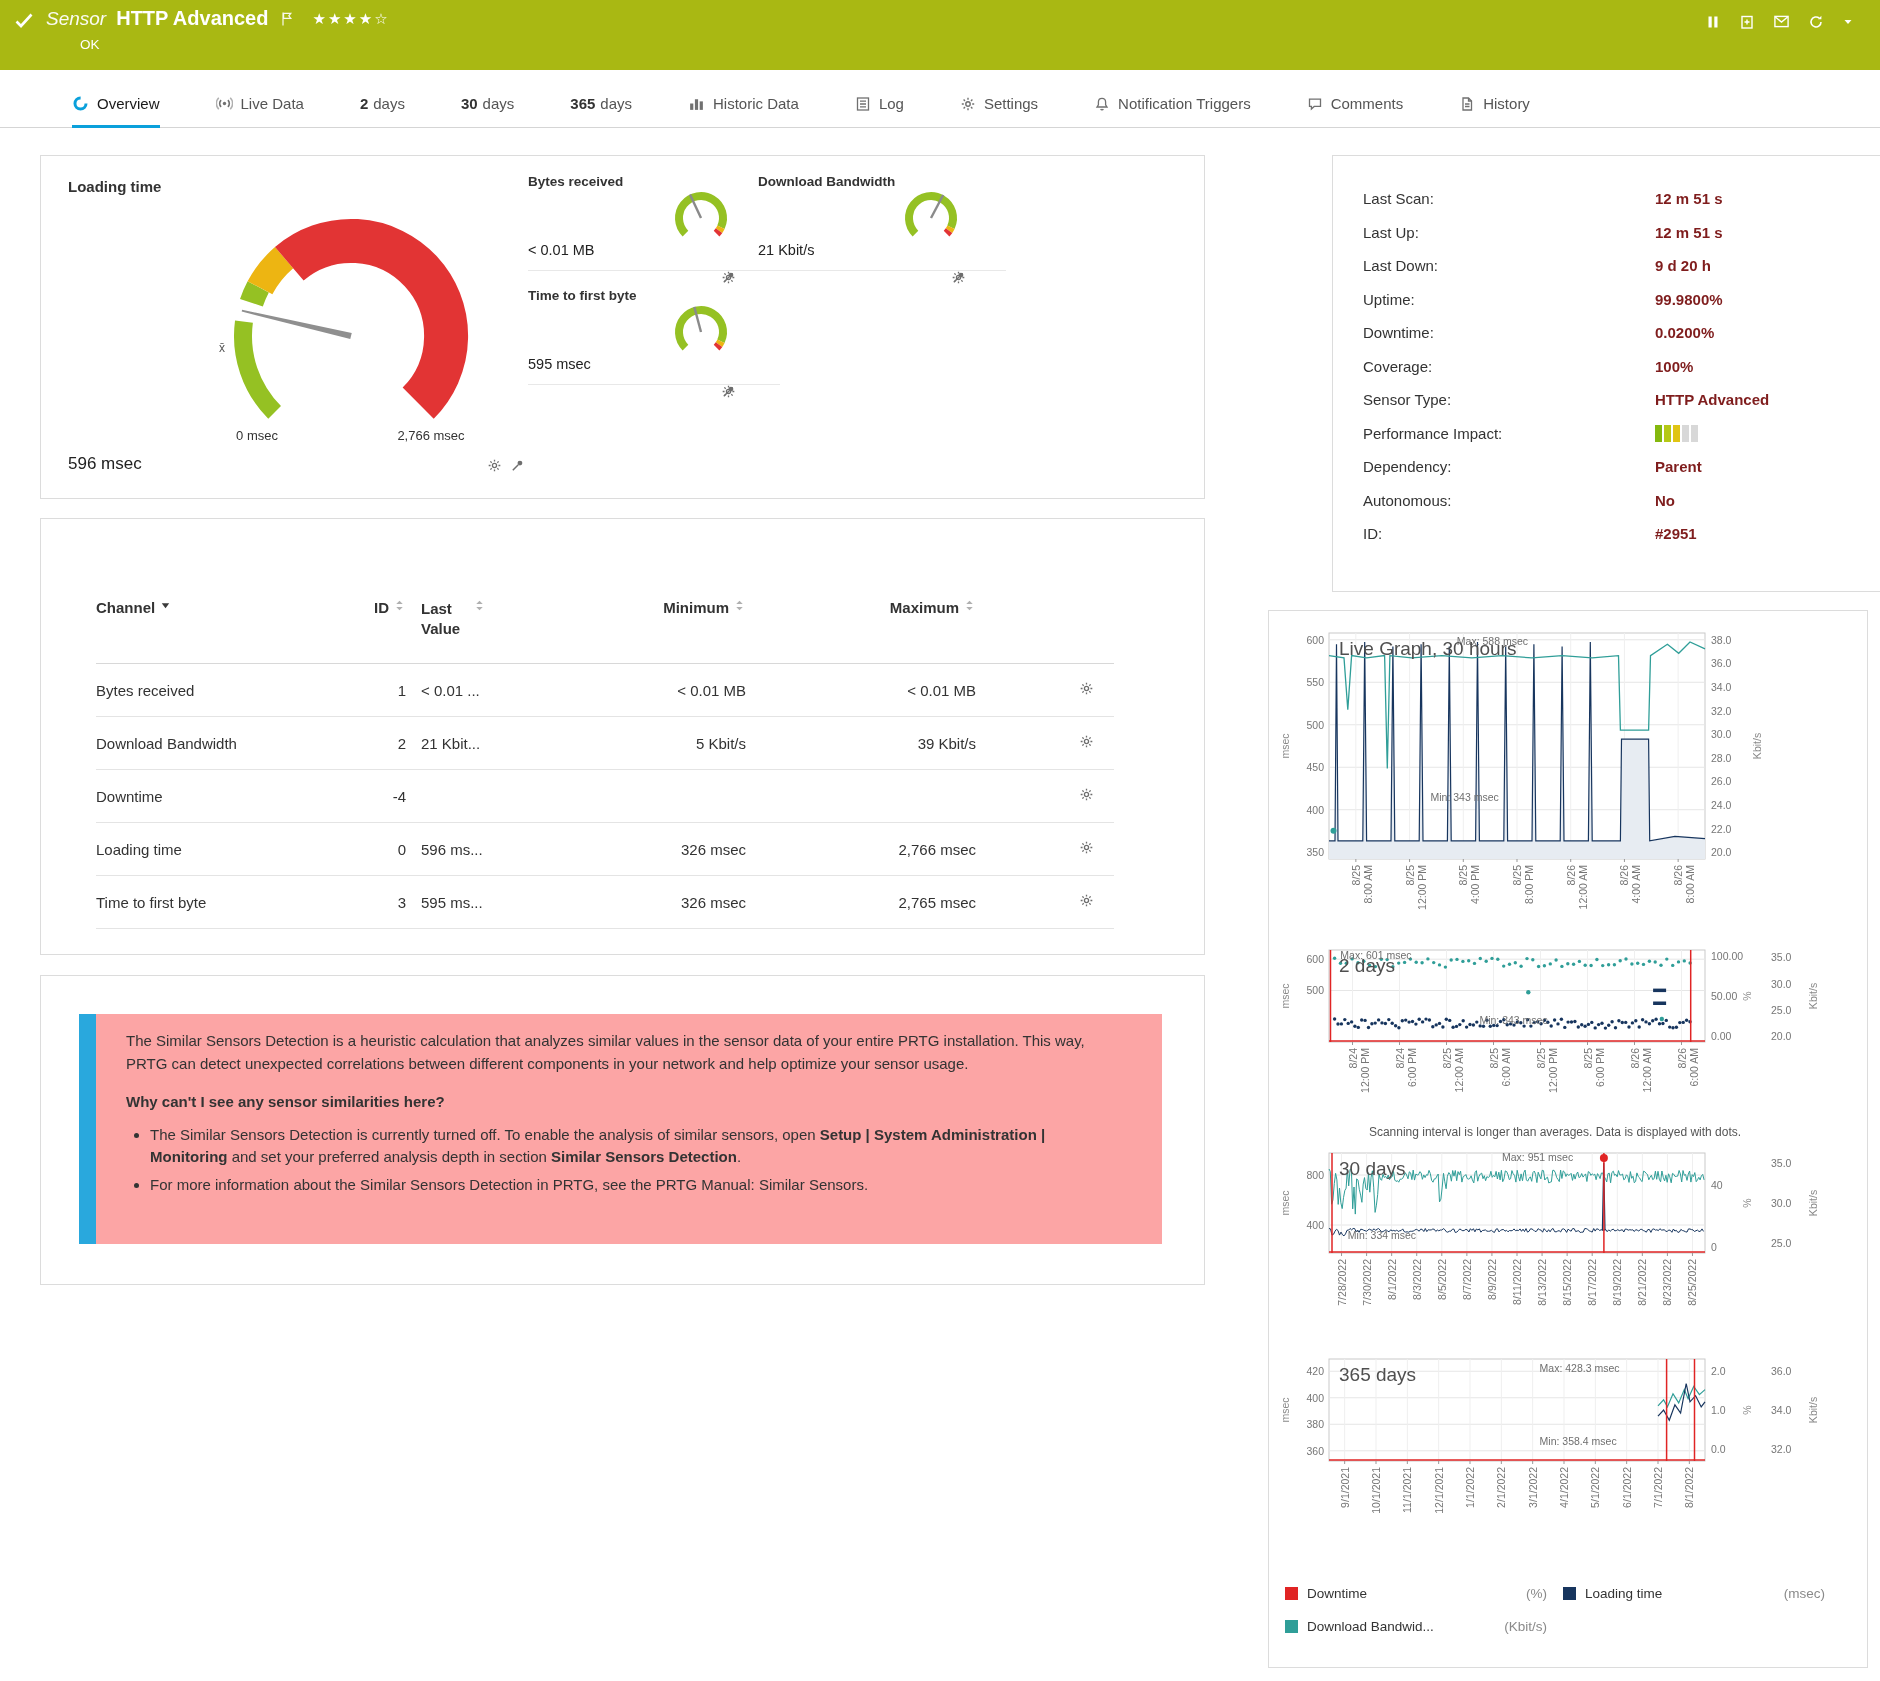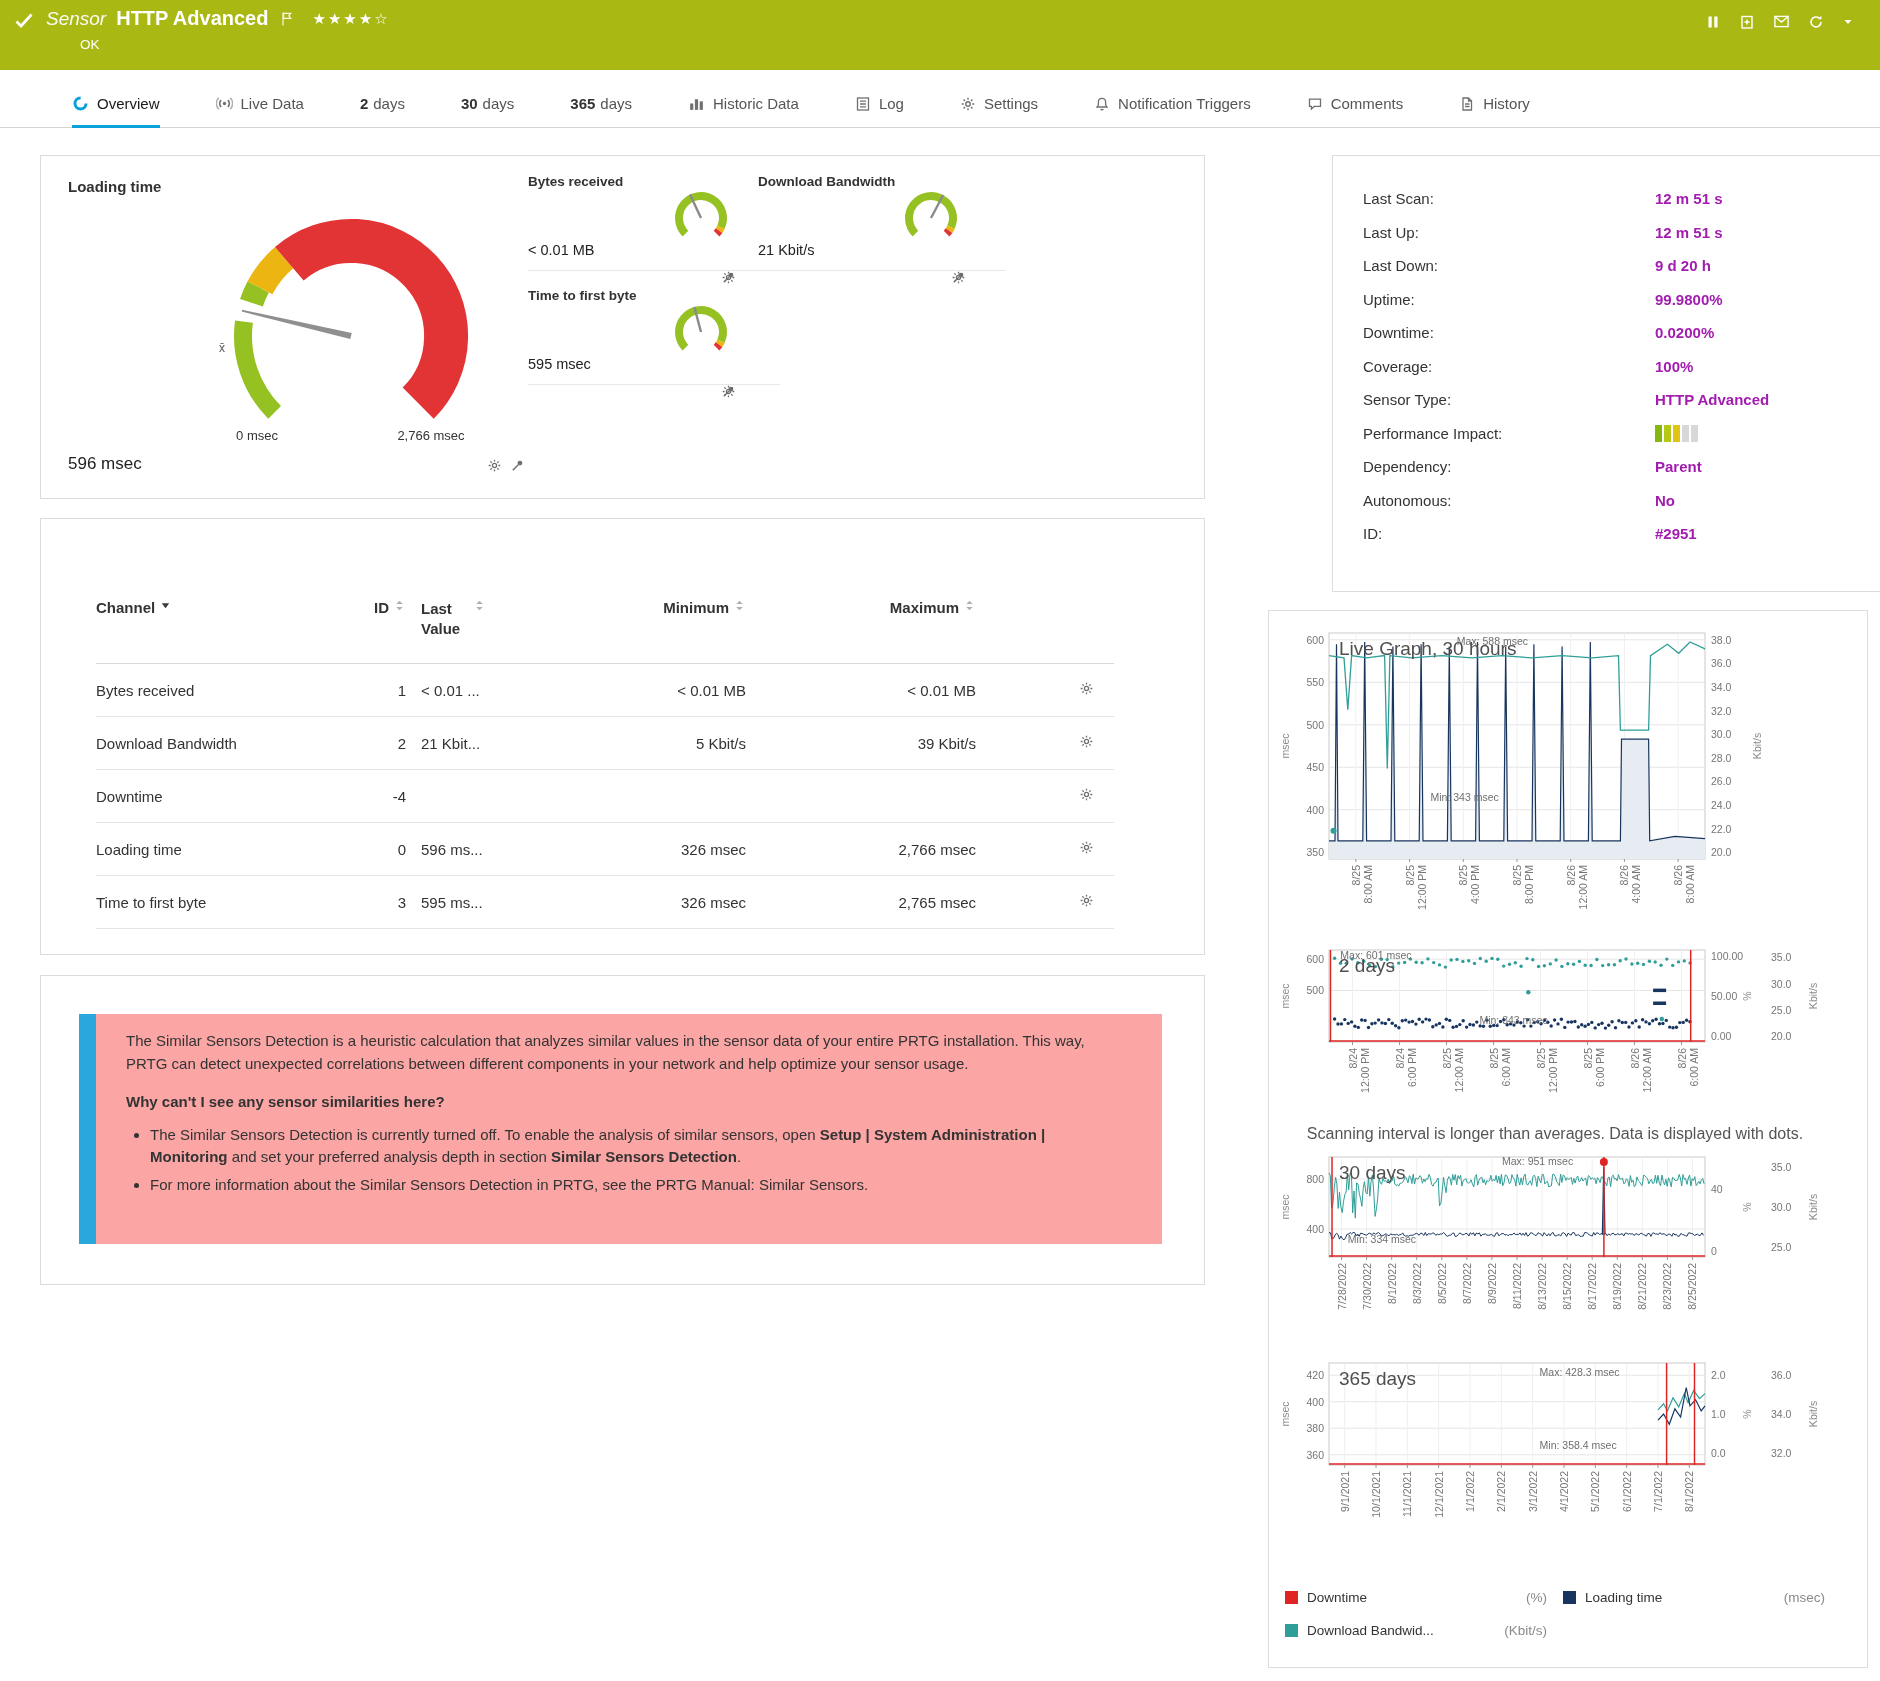--- a/index.html
+++ b/index.html
@@ -68,32 +68,32 @@
   .sim-bar{width:17px;background:#29a8dd;flex-shrink:0}
   .sim-content{padding:16px 34px 14px 30px;font-size:15px;color:#333;line-height:1.5;max-width:985px}
   .sim-content p{margin:0 0 14px}
   .sim-q{font-weight:700;margin:16px 0 10px !important}
   .sim-content ul{margin:0;padding-left:24px}
   .sim-content li{margin-bottom:5px}
   
   #details{margin:26px 24px 0 30px}
   .d-row{display:flex;height:33.5px;align-items:center;font-size:15px}
   .d-label{width:292px;color:#333}
-  .d-value{font-weight:700;color:#a21caf}
+  .d-value{font-weight:700;color:#7f1d1d}
   .d-impact{display:flex;gap:2px;align-items:center}
   .imp-bar{display:inline-block;width:7px;height:17px}
   .qr{position:absolute;right:14px;top:14px;color:#666;cursor:pointer;display:inline-flex}
   
   #graphs{padding:6px 0 0 6px}
   #graphs svg{margin-top:10px;cursor:pointer}
   .gtitle{font-size:19px;fill:#4f4f4f}
   .tick{font-size:10.5px;fill:#767676}
   .unit{font-size:10.5px;fill:#8a8a8a}
   .ann{font-size:10.5px;fill:#6f6f6f}
-  .gnote{width:560px;text-align:center;font-size:16px;color:#555;margin:4px 0 2px}
+  .gnote{width:560px;text-align:center;font-size:12px;color:#555;margin:4px 0 2px}
   .legend{margin:26px 0 0 16px;display:grid;grid-template-columns:278px 278px;row-gap:18px;font-size:13.5px}
   .leg-item{display:flex;align-items:center;cursor:pointer}
   .leg-sw{width:13px;height:13px;margin-right:9px;flex-shrink:0}
   .leg-label{color:#333}
   .leg-unit{margin-left:auto;color:#8a8a8a;padding-right:16px}
 </style>
 </head>
 <body>
 
 <header class="topbar">

